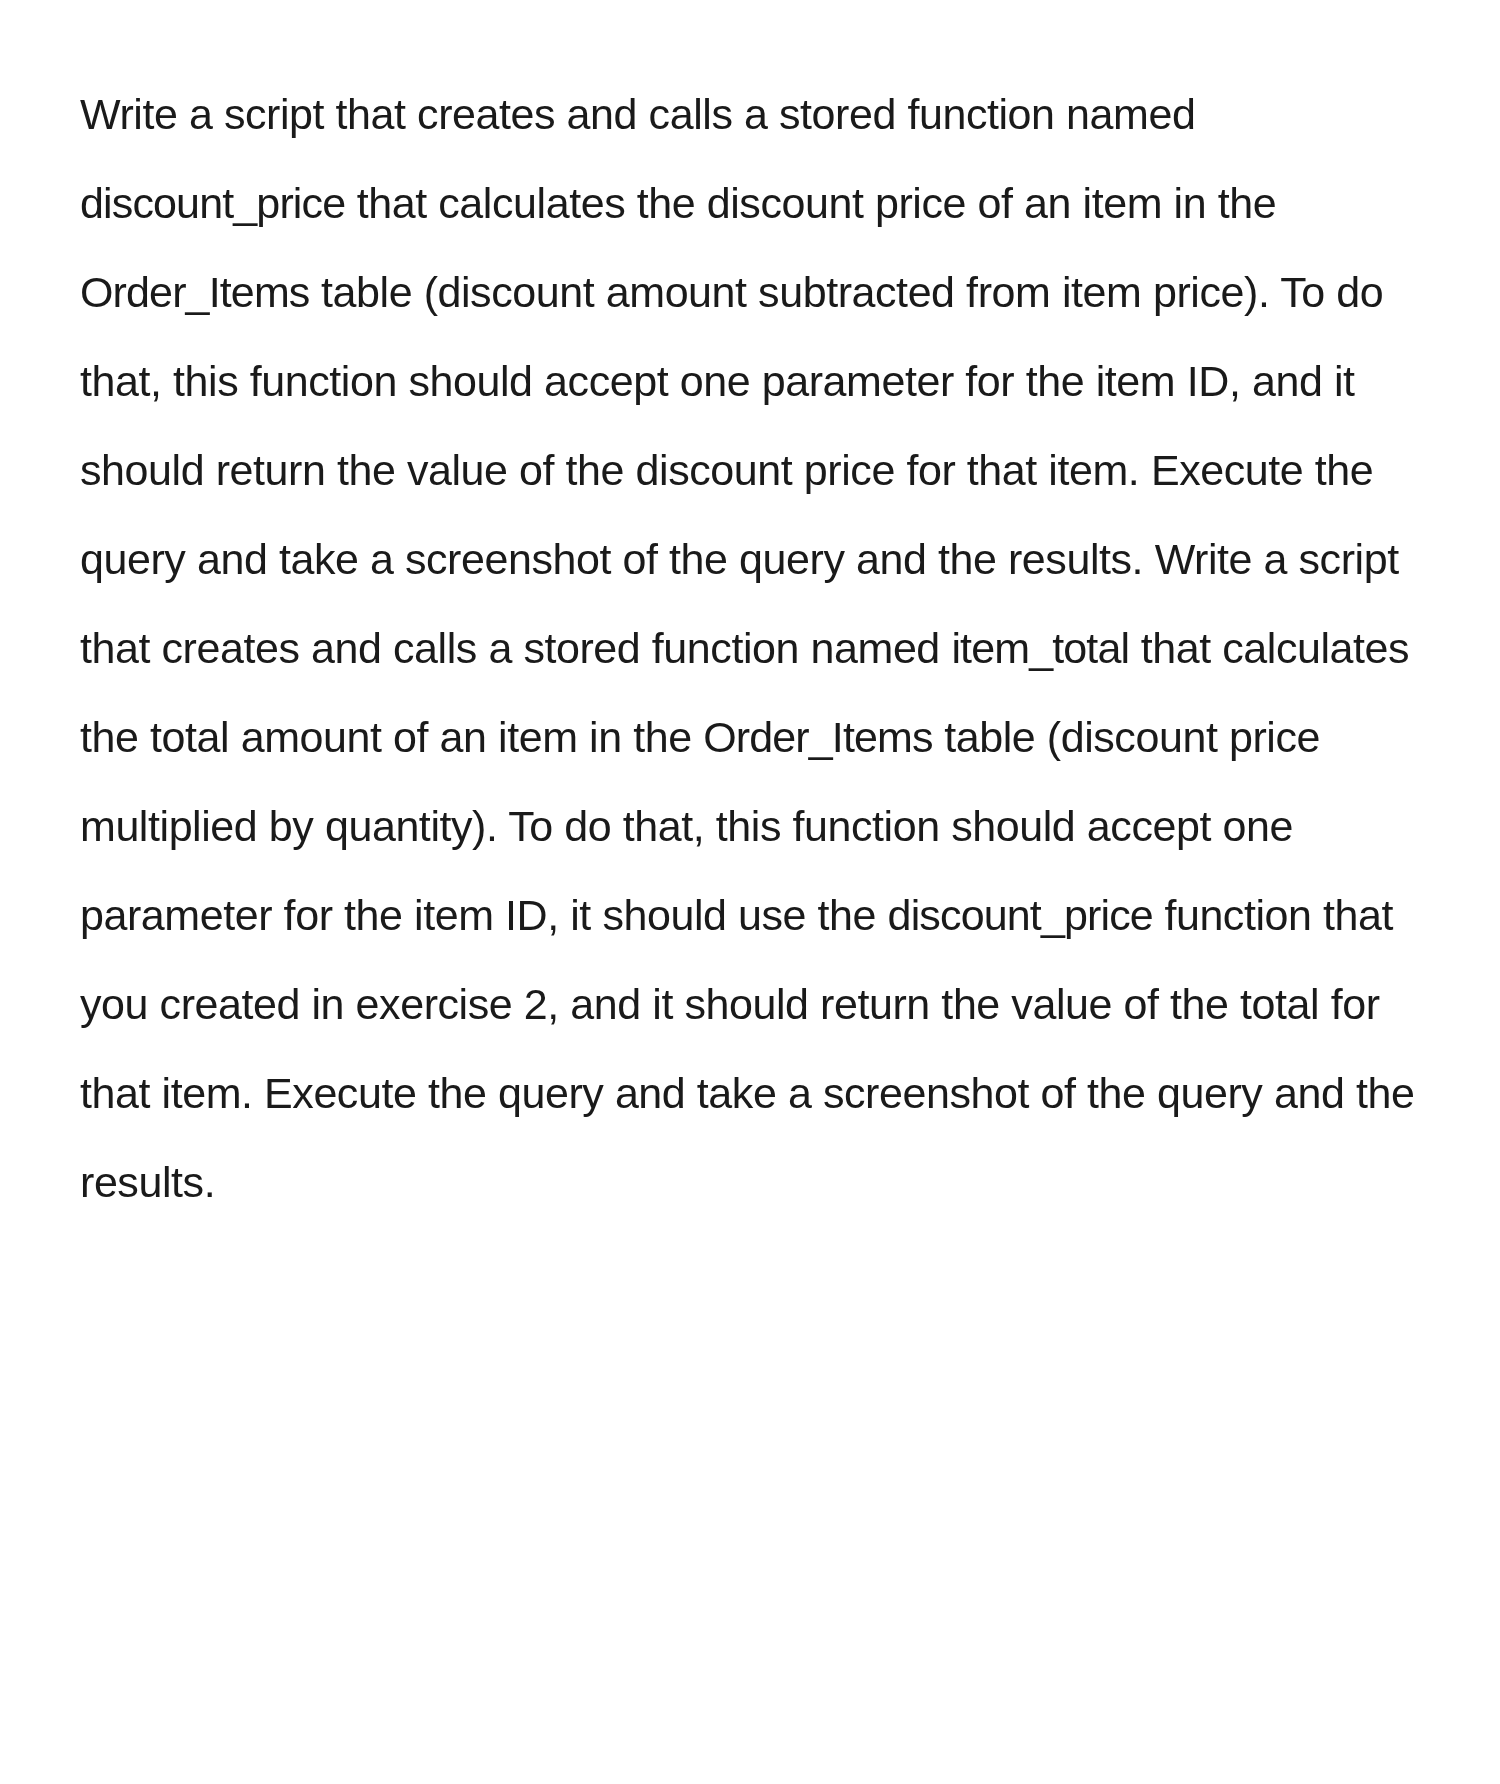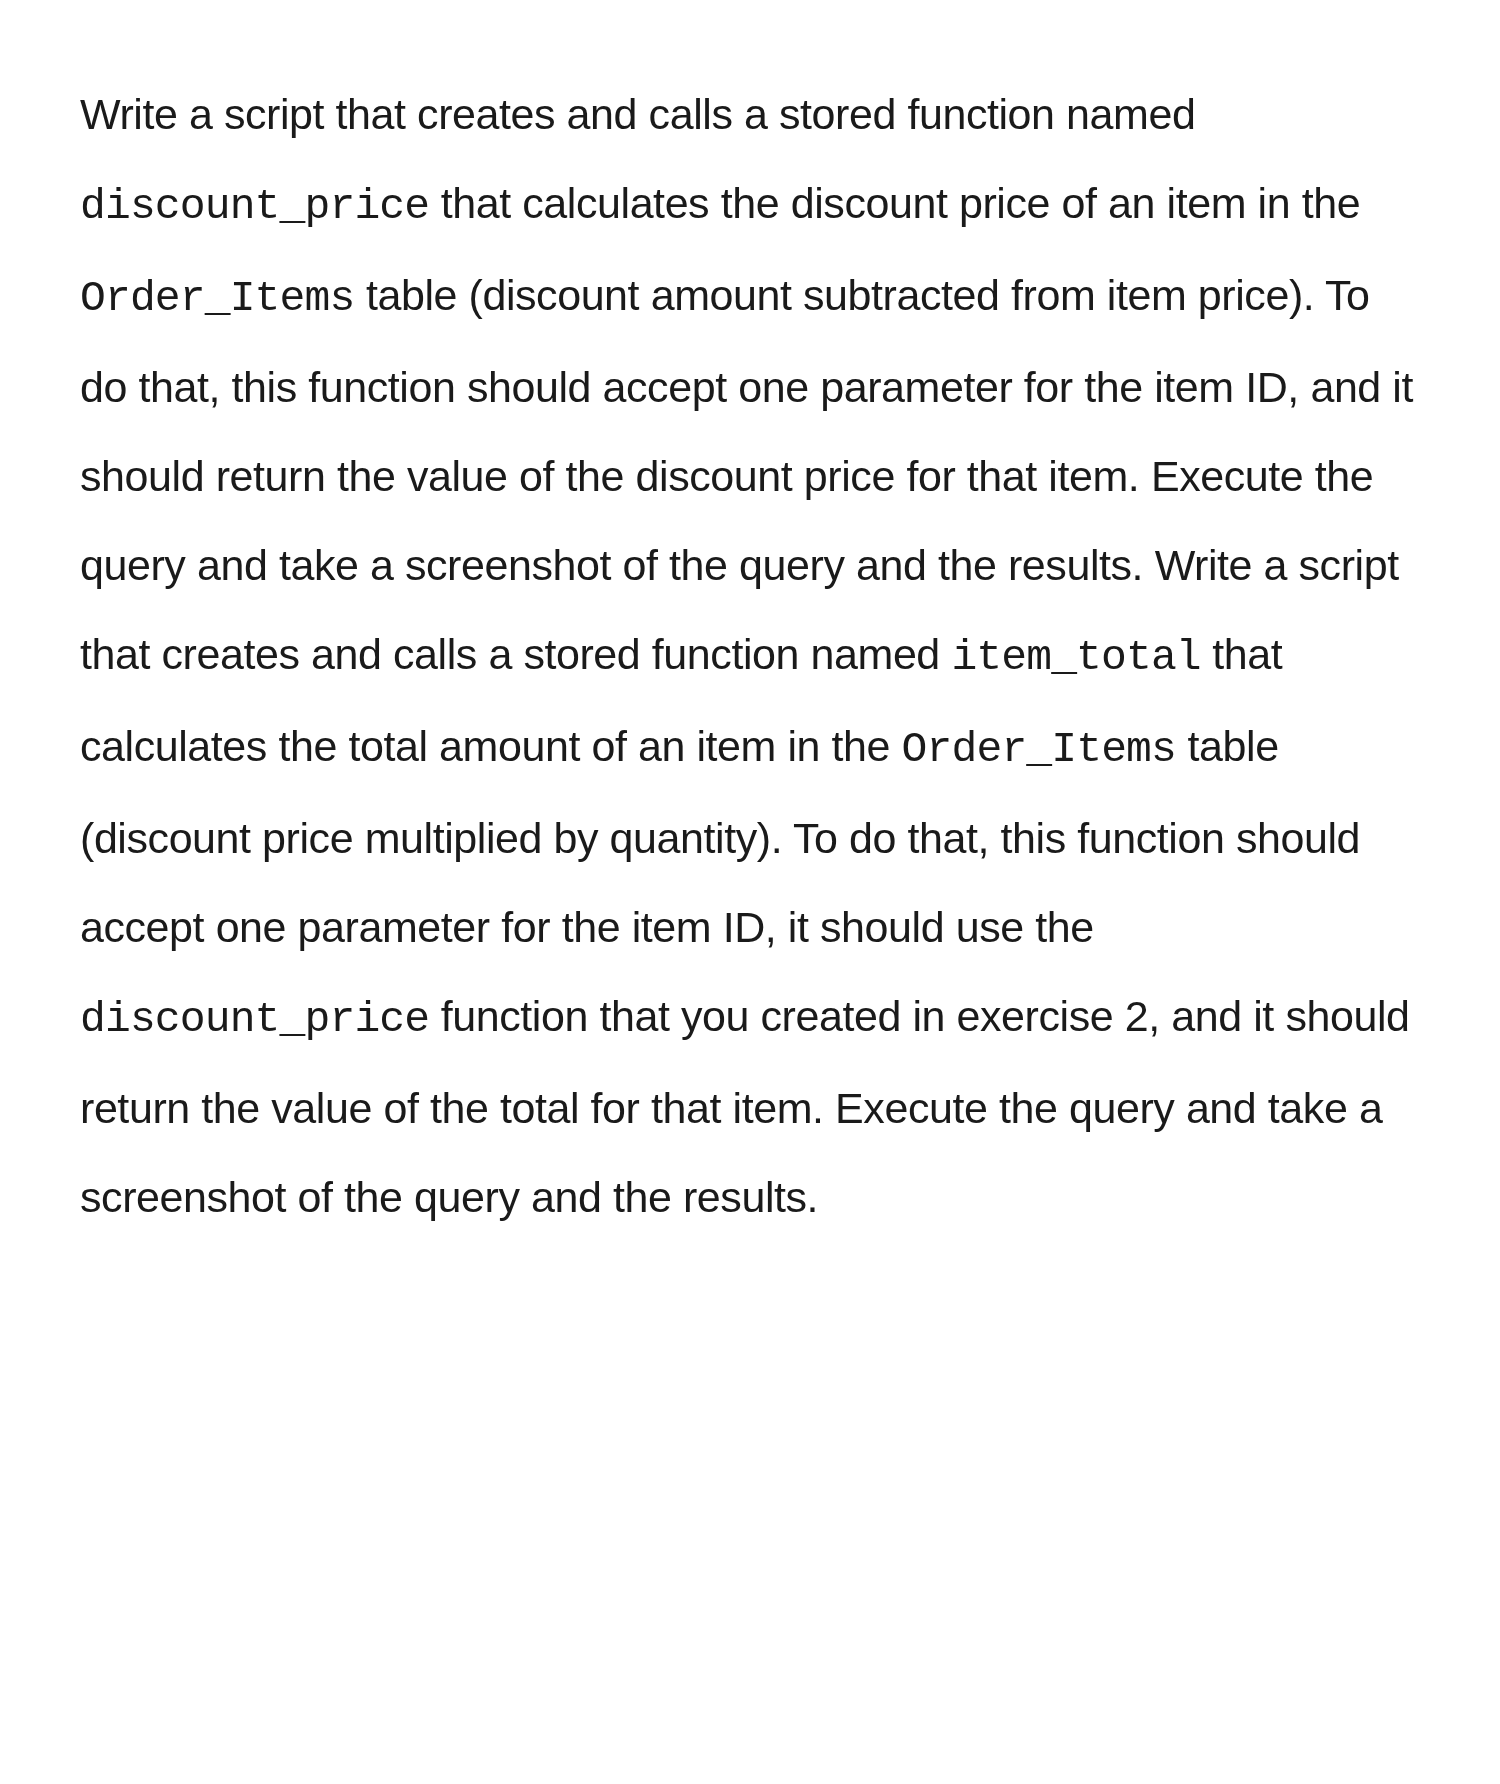--- a/index.html
+++ b/index.html
@@ -15,21 +15,21 @@
       min-height: 1784px;
     }
     .content {
       font-size: 43px;
       line-height: 2.07;
       color: #1a1a1a;
       letter-spacing: -0.01em;
       font-weight: 400;
     }
     .code {
-      font-family: Liberation Mono, monospace;
+      font-family: Liberation Sans, sans-serif;
       font-size: 43px;
       letter-spacing: -0.02em;
     }
   </style>
 </head>
 <body>
 
 <p class="content">
   <span>Write a script that creates and calls a stored function named </span><span class="code">discount_price</span><span> that calculates the discount price of an item in the </span><span class="code">Order_Items</span><span> table (discount amount subtracted from item price). To do that, this function should accept one parameter for the item ID, and it should return the value of the discount price for that item. Execute the query and take a screenshot of the query and the results. Write a script that creates and calls a stored function named </span><span class="code">item_total</span><span> that calculates the total amount of an item in the </span><span class="code">Order_Items</span><span> table (discount price multiplied by quantity). To do that, this function should accept one parameter for the item ID, it should use the </span><span class="code">discount_price</span><span> function that you created in exercise 2, and it should return the value of the total for that item. Execute the query and take a screenshot of the query and the results.</span>
 </p>

